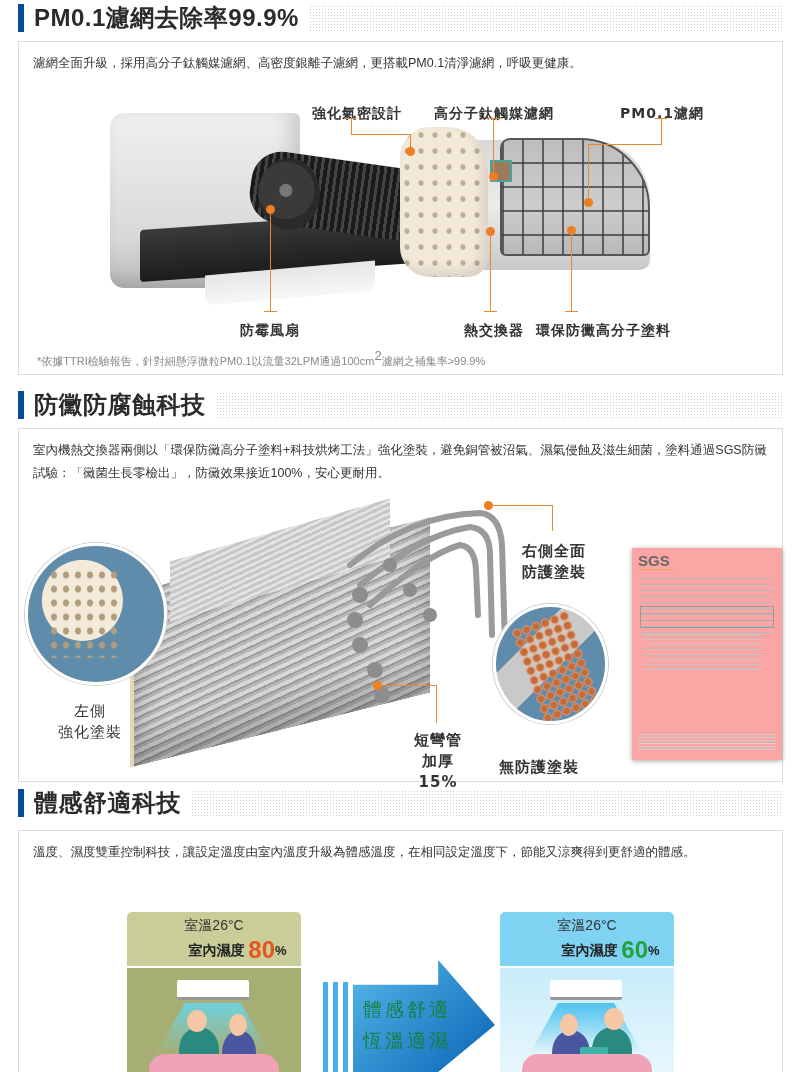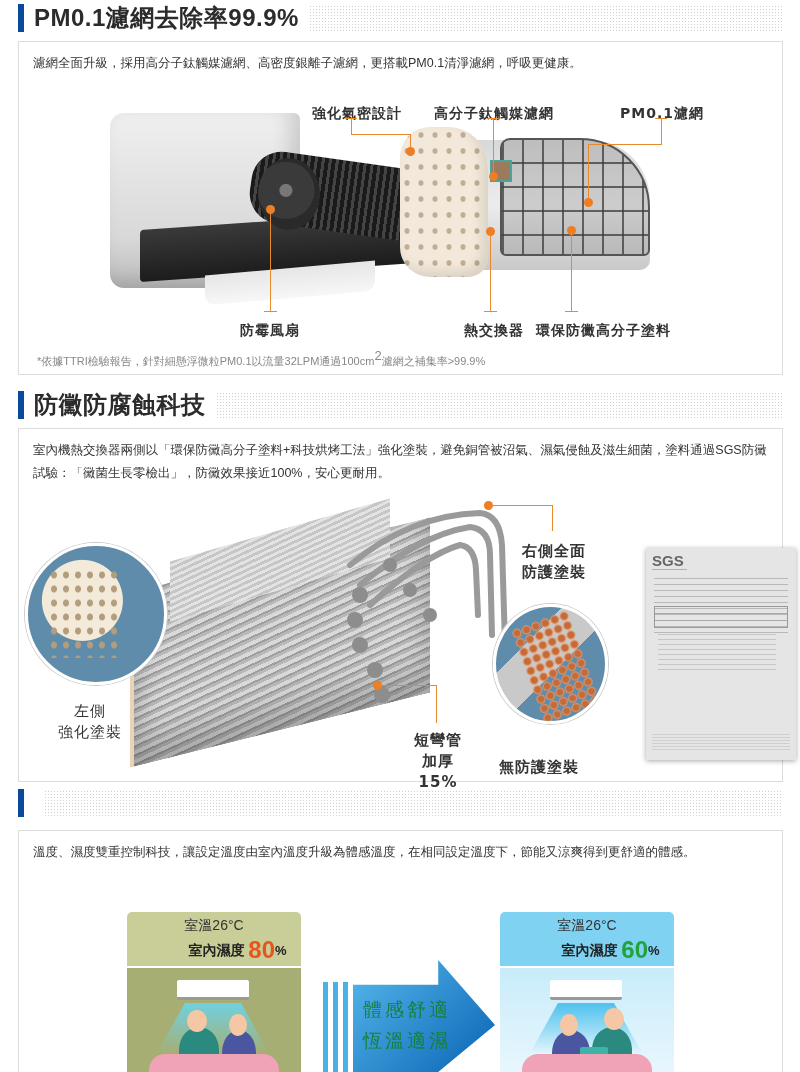--- a/index.html
+++ b/index.html
@@ -131,22 +131,22 @@
     position: absolute; left: 493px; top: 604px; width: 115px; height: 120px; border-radius: 50%;
     background: linear-gradient(135deg,#5f8cab 0 30%, #c9c9c9 30% 55%, #5f8cab 55%);
     border: 3px solid #fff; box-shadow: 0 0 0 1px #ccc; overflow: hidden;
   }
   .circle-right::after {
     content: ""; position: absolute; left: 30px; top: 10px; width: 60px; height: 100px;
     background-image: radial-gradient(#c46b3a 3px, #e99a6c 4px, transparent 5px);
     background-size: 10px 10px; transform: rotate(-20deg);
   }
   .sgs-doc {
-    position: absolute; left: 646px; top: 548px; width: 150px; height: 212px;
-    background: #e5e5e5; box-shadow: 0 1px 5px rgba(0,0,0,0.35); text-decoration: underline;
+    position: absolute; left: 632px; top: 548px; width: 150px; height: 212px;
+    background: #fca5a5; box-shadow: 0 1px 5px rgba(0,0,0,0.35); text-decoration: underline;
   }
   .sgs-doc .logo {
     position: absolute; left: 6px; top: 4px; font-size: 15px; font-weight: bold; color: #666;
     font-family: "Liberation Sans", sans-serif; border-bottom: 1px solid #f0a060; padding-right: 3px;
   }
   .sgs-doc .lines {
     position: absolute; left: 8px; right: 8px; top: 30px; height: 60px;
     background: repeating-linear-gradient(180deg,#b8b8b8 0 1px,transparent 1px 6px);
   }
   .sgs-doc .table {
@@ -324,20 +324,21 @@
     <div class="logo">SGS</div>
     <div class="lines"></div>
     <div class="table"></div>
     <div class="notes"></div>
     <div class="fine"></div>
   </div>
 </div>
 
 <div class="section-heading" style="top:788px;">
   <div class="bar"></div>
+  <div class="title">體感舒適科技</div>
   <div class="dots"></div>
 </div>
 
 <div class="box" style="top:830px; height:260px; border-bottom:none;">
   <div class="desc" style="top:10px;">溫度、濕度雙重控制科技，讓設定溫度由室內溫度升級為體感溫度，在相同設定溫度下，節能又涼爽得到更舒適的體感。</div>
 </div>
 
 <div class="panel left">
   <div class="temp">室溫26°C</div>
   <div class="hum">

